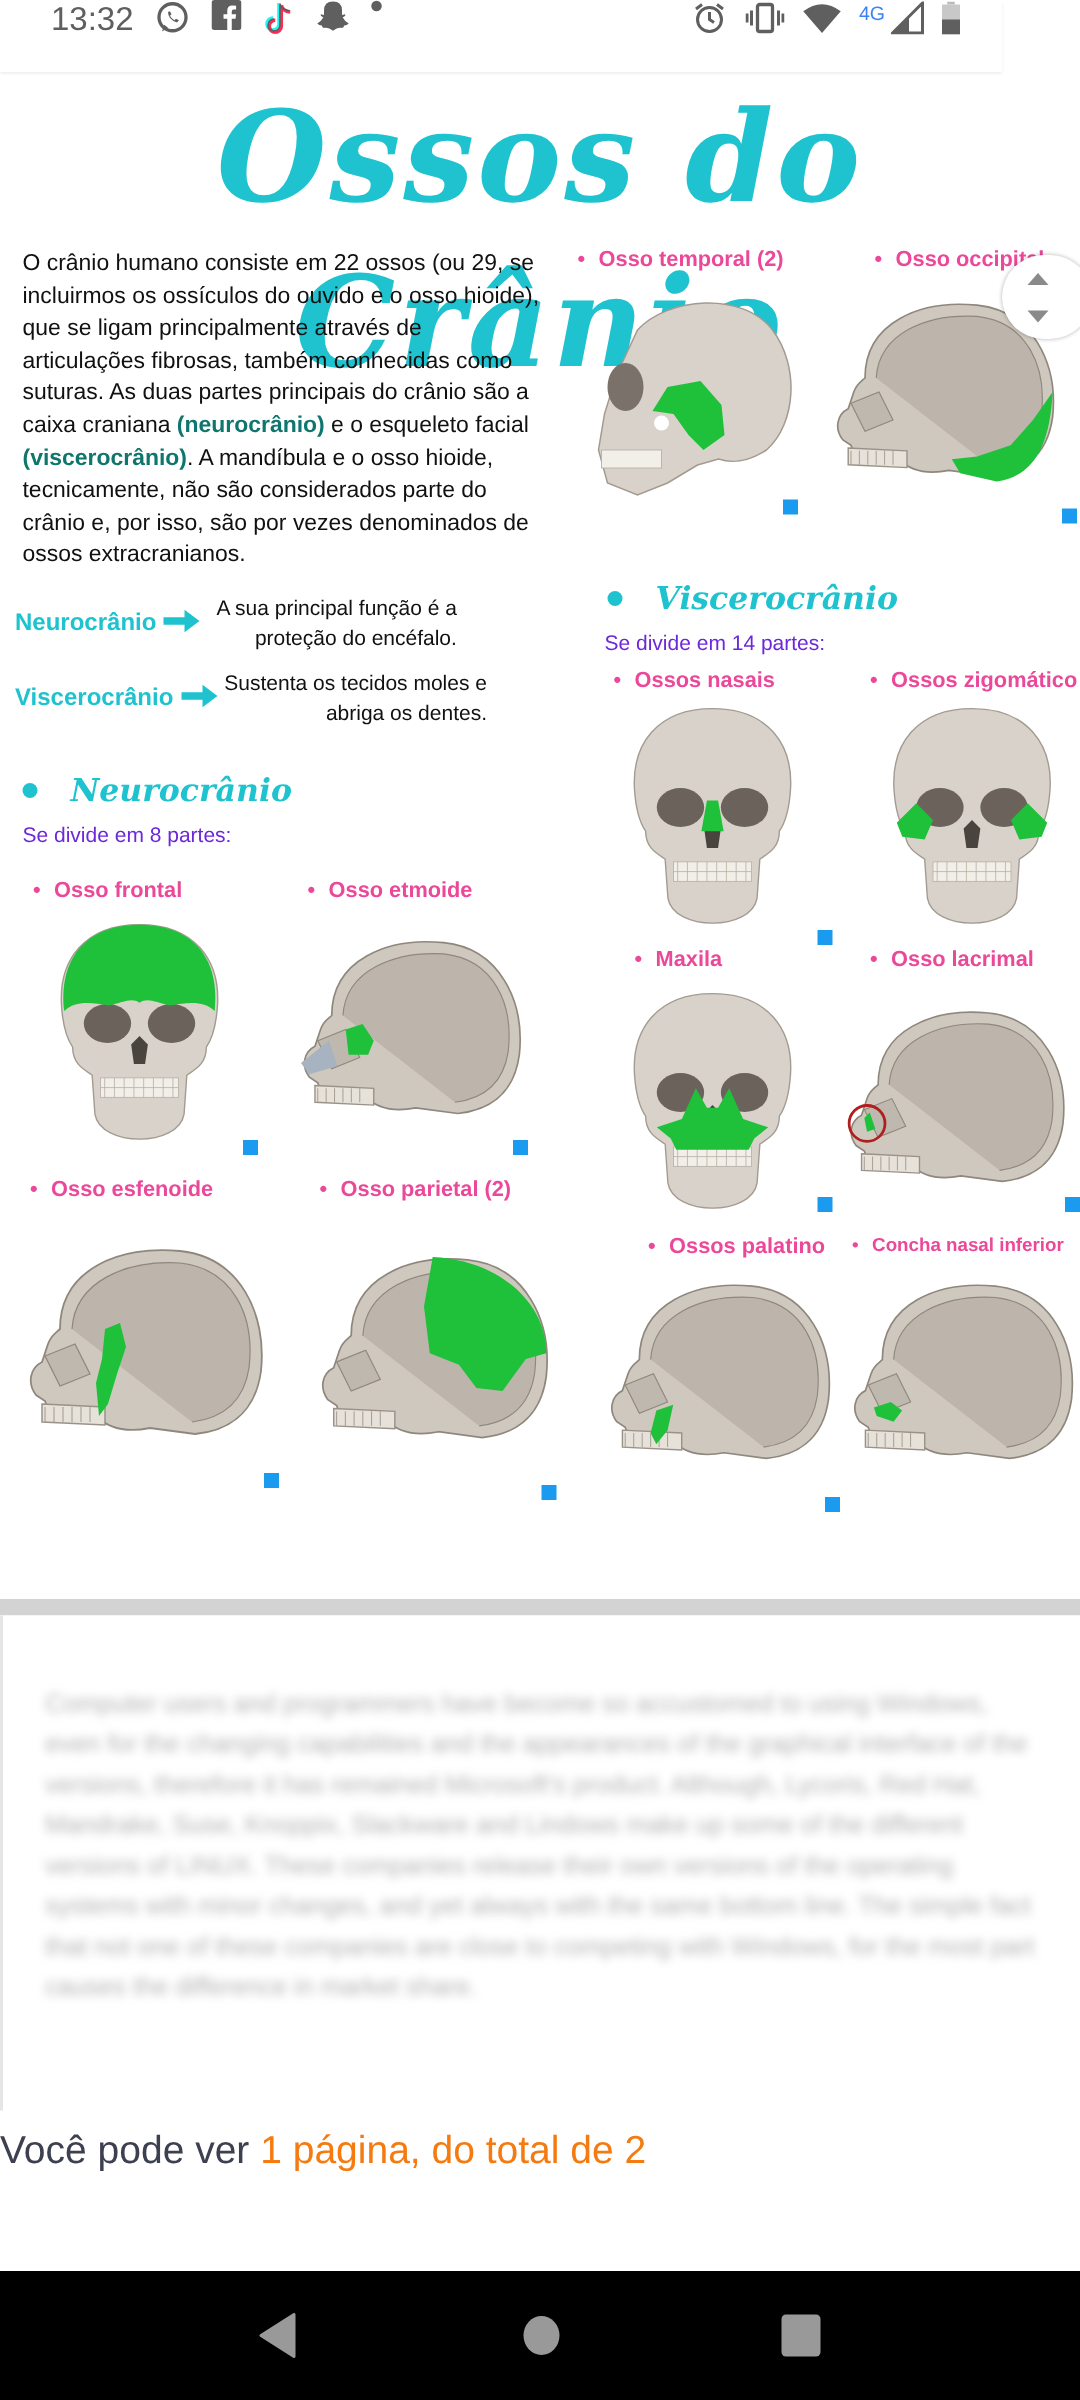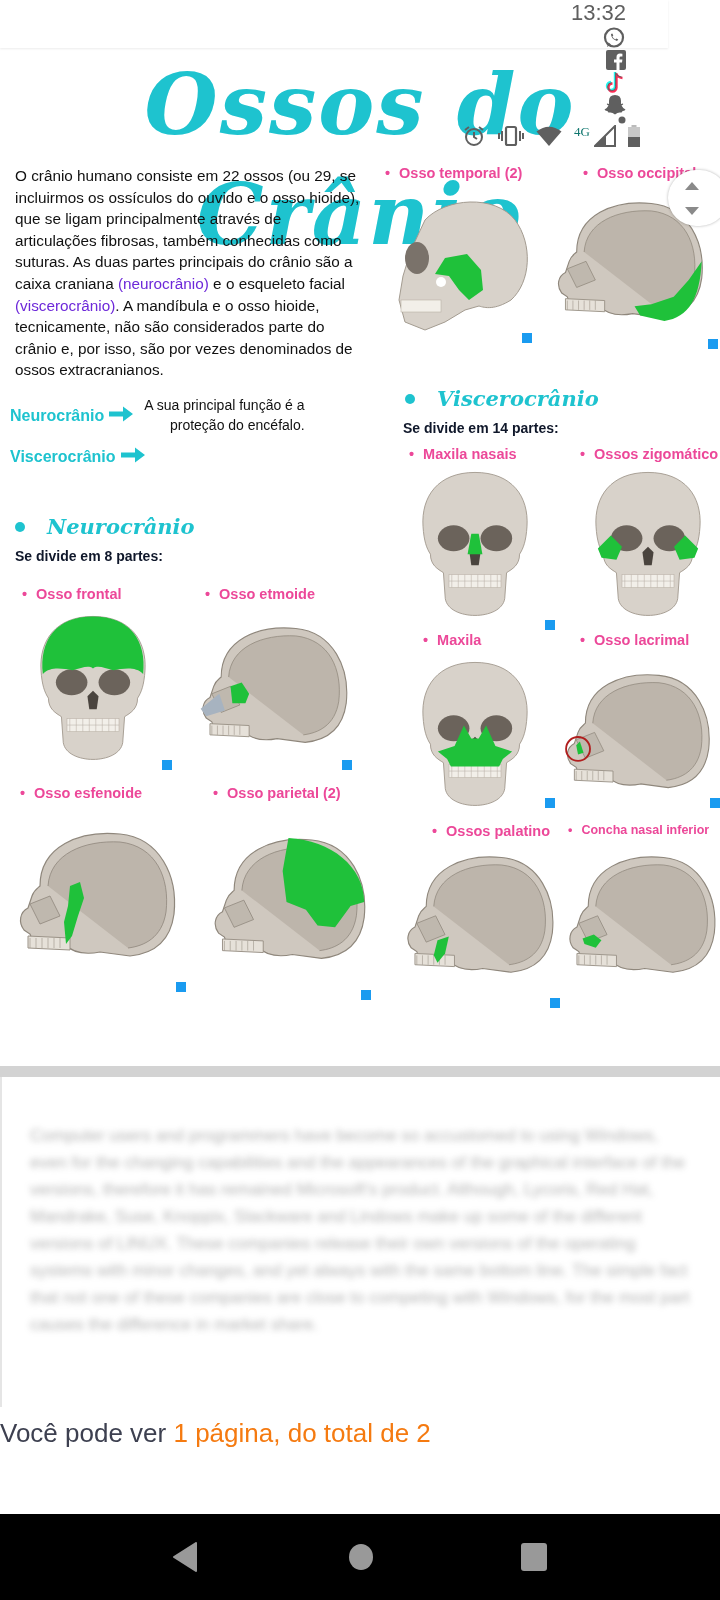--- a/index.html
+++ b/index.html
@@ -1,37 +1,37 @@
 <!DOCTYPE html>
 <html><head>
 <meta charset="utf-8">
 <style>
   * { box-sizing: border-box; margin: 0; padding: 0; }
   body { width: 720px; height: 1600px; overflow: hidden; background: #fff; font-family: "DejaVu Sans", sans-serif; color: #111; position: relative; }
-  .status-bar { position: absolute; top: 0; left: 0; width: 668px; height: 48px; background: #fff; display: flex; align-items: flex-end; padding: 0 28px 0 34px; color: #5f5f5f; box-shadow: 0 1px 2px rgba(0,0,0,0.08); z-index: 5; flex-direction: column;}
+  .status-bar { position: absolute; top: 0; left: 0; width: 668px; height: 48px; background: #fff; display: flex; align-items: flex-start; padding: 0 28px 0 34px; color: #5f5f5f; box-shadow: 0 1px 2px rgba(0,0,0,0.08); z-index: 5;}
   .status-time { font-family: "Liberation Sans", sans-serif; font-size: 22px; margin-right: 14px; }
   .st-icon { display: inline-flex; align-items: center; justify-content: center; margin-right: 14px; }
   .status-right { margin-left: auto; display: flex; align-items: center; gap: 12px; }
-  .four-g { font-family: Liberation Serif, serif; font-size: 13px; color: #0f766e; margin-right: -8px; margin-top: -12px;}
+  .four-g { font-family: Liberation Sans, sans-serif; font-size: 13px; color: #3b82f6; margin-right: -8px; margin-top: -12px;}
 
   .page { position: absolute; top: 48px; left: 0; width: 720px; height: 1000px; background: #fff; }
   .title { position: absolute; top: 2px; left: 0; width: 720px; text-align: center; font-family: "DejaVu Serif", serif; font-style: italic; font-weight: bold; font-size: 84px; color: #1ec3cf; letter-spacing: 2px; line-height: 110px; }
 
   .intro { position: absolute; left: 15px; top: 117px; width: 350px; font-family: "Liberation Sans", sans-serif; font-size: 15.3px; line-height: 21.6px; color: #111; }
-  .hl { color: #6d28d9; font-weight: normal; }
+  .hl { color: #0f766e; font-weight: bold; }
 
   .def-row { position: absolute; left: 10px; width: 360px; display: flex; align-items: center; }
   .def-term { font-family: "Liberation Sans", sans-serif; font-weight: bold; color: #1ec3cf; font-size: 16px; }
   .arrow { margin: 0 4px; }
   .def-desc { font-family: "Liberation Sans", sans-serif; font-size: 14px; line-height: 19.5px; text-align: right; color: #111; }
 
   .sec-head { position: absolute; display: flex; align-items: center; }
   .sec-dot { width: 10px; height: 10px; border-radius: 50%; background: #1ec3cf; margin-right: 22px; }
   .sec-title { font-family: "DejaVu Serif", serif; font-style: italic; font-weight: bold; color: #1ec3cf; font-size: 21px; }
-  .sec-sub { position: absolute; font-family: "Liberation Sans", sans-serif; font-size: 14px; color: #0f172a; font-weight: bold; }
+  .sec-sub { position: absolute; font-family: "Liberation Sans", sans-serif; font-size: 14px; color: #6d28d9; }
 
   .bone { position: absolute; }
   .bone-label { font-family: "Liberation Sans", sans-serif; font-weight: bold; font-size: 14.5px; color: #ec4899; white-space: nowrap; }
   .bone-label::before { content: "•"; margin-right: 9px; }
   .bone-img { position: absolute; }
   .blue-badge { position: absolute; width: 10px; height: 10px; background: #1a9bf0; }
 
   .scroll-handle { position: absolute; top: 170px; left: 668px; width: 60px; height: 56px; border-radius: 28px; background: #fff; box-shadow: 0 0 3px rgba(0,0,0,0.3); z-index: 6; display:flex; flex-direction:column; align-items:flex-start; padding-left: 16px; justify-content:center; gap: 6px;}
 
   .divider-bar { position: absolute; top: 1066px; left: 0; width: 720px; height: 11px; background: #d3d3d3; }
@@ -131,20 +131,24 @@
       <div>proteção do encéfalo.</div>
     </div>
   </div>
   <div class="def-row" style="top:398px;">
     <span class="def-term">Viscerocrânio</span>
     <span class="arrow">
       <svg width="26" height="18" viewBox="0 0 26 18">
           <path d="M1 6.5 h14 v-5 l10 7.5 -10 7.5 v-5 h-14 z" fill="#1ec3cf"></path>
         </svg>
     </span>
+    <div class="def-desc">
+      <div>Sustenta os tecidos moles e</div>
+      <div>abriga os dentes.</div>
+    </div>
   </div>
 
   <div class="sec-head" style="left:15px; top:466px;">
     <span class="sec-dot"></span>
     <span class="sec-title">Neurocrânio</span>
   </div>
   <div class="sec-sub" style="left:15px; top:500px;">Se divide em 8 partes:</div>
 
   <div class="sec-head" style="left:405px; top:338px;">
     <span class="sec-dot"></span>
@@ -236,21 +240,21 @@
   </div>
   <div class="bone-img" style="left:548px; top:148px; width:172px; height:150px;">
     <svg width="160" height="140" viewBox="0 0 170 150">
       <use href="#side-skull"></use>
       <path d="M164 70 C162 110 150 130 124 134 L98 128 L92 118 L110 116 L134 108 L150 90 Z" fill="#1fc13a"></path>
     </svg>
     <div class="blue-badge" style="left:160px; top:143px;"></div>
   </div>
 
   <div class="bone" style="left:409px; top:398px;">
-    <div class="bone-label">Maxila nasais</div>
+    <div class="bone-label">Ossos nasais</div>
   </div>
   <div class="bone-img" style="left:395px; top:420px; width:165px; height:160px;">
     <svg width="130" height="150" viewBox="0 0 140 160" style="position:absolute; left:15px; top:0;">
       <use href="#front-skull"></use>
       <path d="M66 70 L74 70 L78 92 L62 92 Z" fill="#1fc13a"></path>
     </svg>
     <div class="blue-badge" style="left:150px; top:152px;"></div>
   </div>
 
   <div class="bone" style="left:580px; top:398px;">

